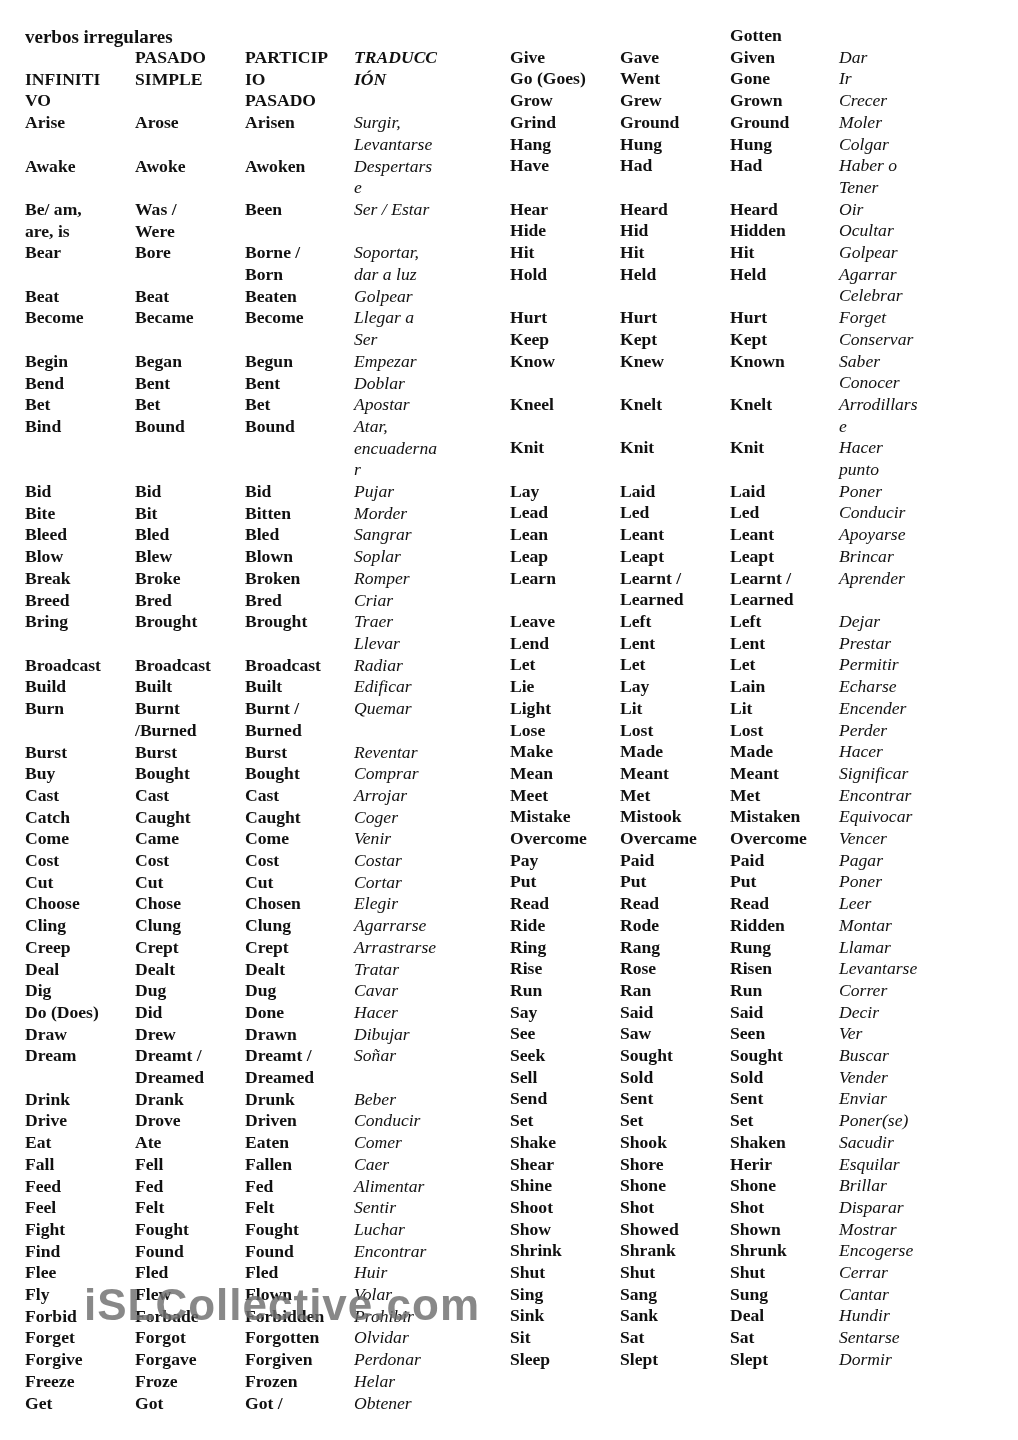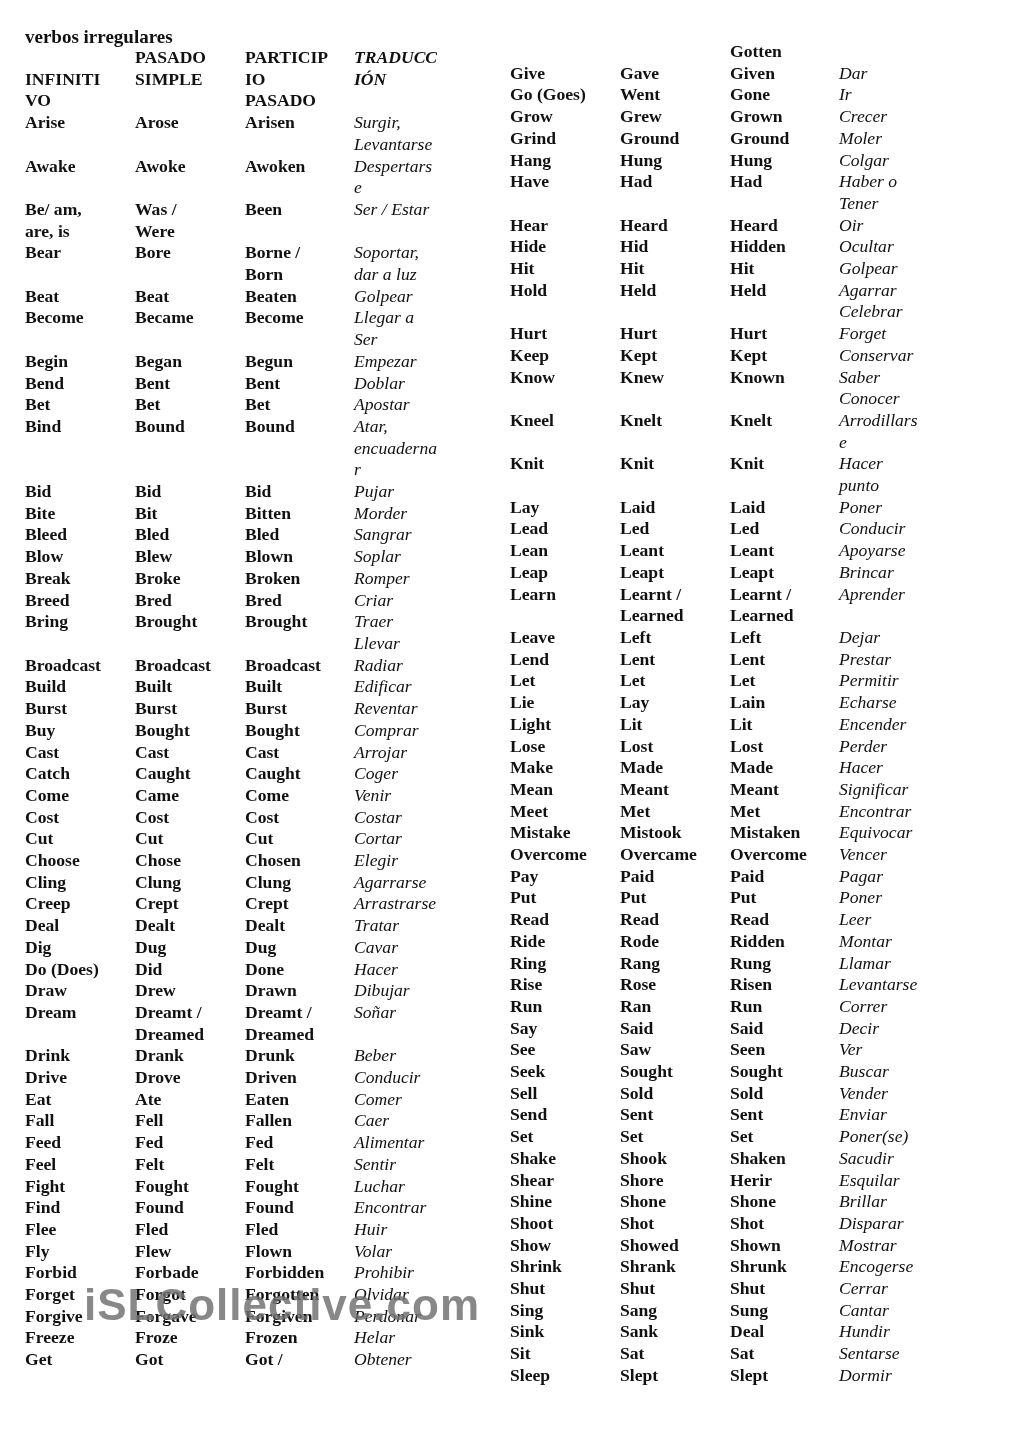--- a/index.html
+++ b/index.html
@@ -1,21 +1,21 @@
 <!DOCTYPE html>
 <html><head>
 <meta charset="utf-8">
 <style>
   html, body { margin:0; padding:0; background:#ffffff; }
   body { width:1018px; height:1440px; position:relative; overflow:hidden;
          font-family:"Liberation Serif", serif; color:#111; }
   .title { position:absolute; left:25px; top:26px; font-size:19px; font-weight:bold; line-height:21.7px; }
   .table { position:absolute; }
   .table.left { left:25px; top:47px; }
-  .table.right { left:510px; top:25px;margin-top:16px; }
+  .table.right { left:510px; top:25px; }
   .row { display:flex; }
   .cell { font-size:17.6px; line-height:21.7px; white-space:pre-line; }
   .c0 { width:110px; font-weight:bold; }
   .c1 { width:110px; font-weight:bold; }
   .c2 { width:109px; font-weight:bold; }
   .c3 { width:100px; font-style:italic; }
   .hdr .c3 { font-weight:bold; }
   .hdr .c0 { padding-top:21.7px; }
   .watermark { position:absolute; left:84px; top:1283px; font-family:"Liberation Sans", sans-serif;
                font-weight:bold; font-size:44px; color:rgba(110,110,110,0.82); letter-spacing:1px;
@@ -157,20 +157,28 @@
         <div class="cell c2">Broadcast</div>
         <div class="cell c3">Radiar</div>
       </div>
       <div class="row">
         <div class="cell c0">Build</div>
         <div class="cell c1">Built</div>
         <div class="cell c2">Built</div>
         <div class="cell c3">Edificar</div>
       </div>
       <div class="row">
+        <div class="cell c0">Burn</div>
+        <div class="cell c1">Burnt
+/Burned</div>
+        <div class="cell c2">Burnt /
+Burned</div>
+        <div class="cell c3">Quemar</div>
+      </div>
+      <div class="row">
         <div class="cell c0">Burst</div>
         <div class="cell c1">Burst</div>
         <div class="cell c2">Burst</div>
         <div class="cell c3">Reventar</div>
       </div>
       <div class="row">
         <div class="cell c0">Buy</div>
         <div class="cell c1">Bought</div>
         <div class="cell c2">Bought</div>
         <div class="cell c3">Comprar</div>

